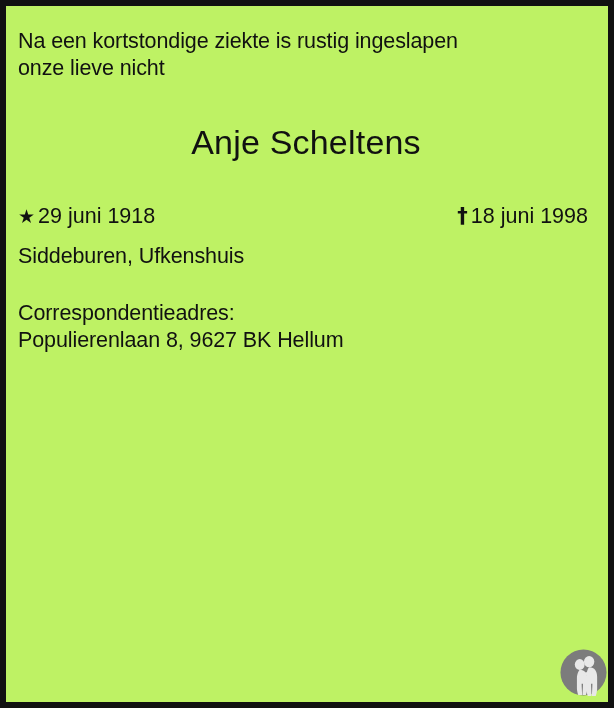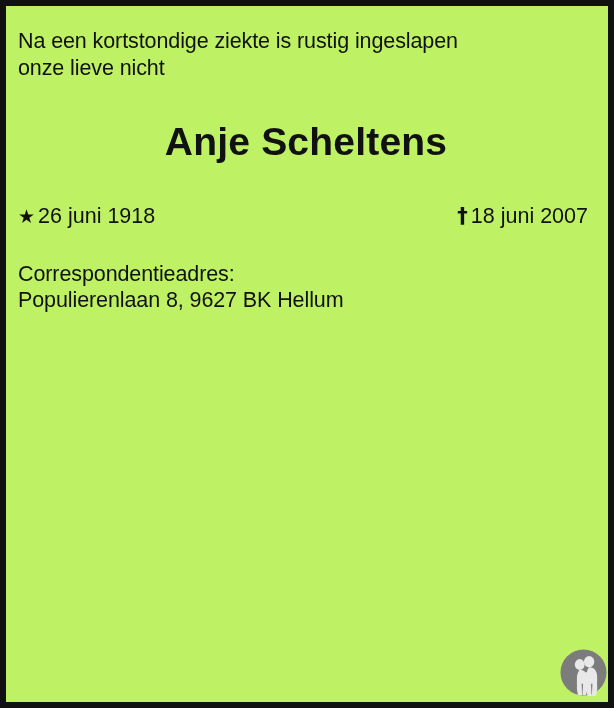--- a/index.html
+++ b/index.html
@@ -49,23 +49,23 @@
     margin-top: 0;
   }
 
   
   .name-wrap {
     margin-top: 44px;
     text-align: center;
   }
   .name {
     display: inline-block;
-    font-size: 39px;
+    font-size: 34px;
     line-height: 34px;
-    font-weight: bold;
+    font-weight: normal;
     letter-spacing: 0.2px;
     color: #111111;
   }
 
   
   .dates {
     margin-top: 44px;
     display: flex;
     justify-content: space-between;
     align-items: baseline;
@@ -133,27 +133,28 @@
 
     <p class="text block intro">Na een kortstondige ziekte is rustig ingeslapen
 onze lieve nicht</p>
 
     <div class="name-wrap">
       <span class="name">Anje Scheltens</span>
     </div>
 
     <div class="dates">
       <div class="date-cell">
-        <span class="sym sym-star">★</span><span>26 juni 1918</span>
+        <span class="sym sym-star">★</span><span>29 juni 1918</span>
       </div>
       <div class="date-cell">
-        <span class="sym sym-dagger">†</span><span>18 juni 2007</span>
+        <span class="sym sym-dagger">†</span><span>18 juni 1998</span>
       </div>
     </div>
 
+    <p class="text block place">Siddeburen, Ufkenshuis</p>
 
 
     <p class="text block corr">Correspondentieadres:
 Populierenlaan 8, 9627 BK Hellum</p>
 
 
 
     <div class="logo">
       <svg viewBox="0 0 100 100" width="47" height="47" aria-hidden="true">
         <circle cx="50" cy="50" r="49" fill="#7c7c7c"></circle>

